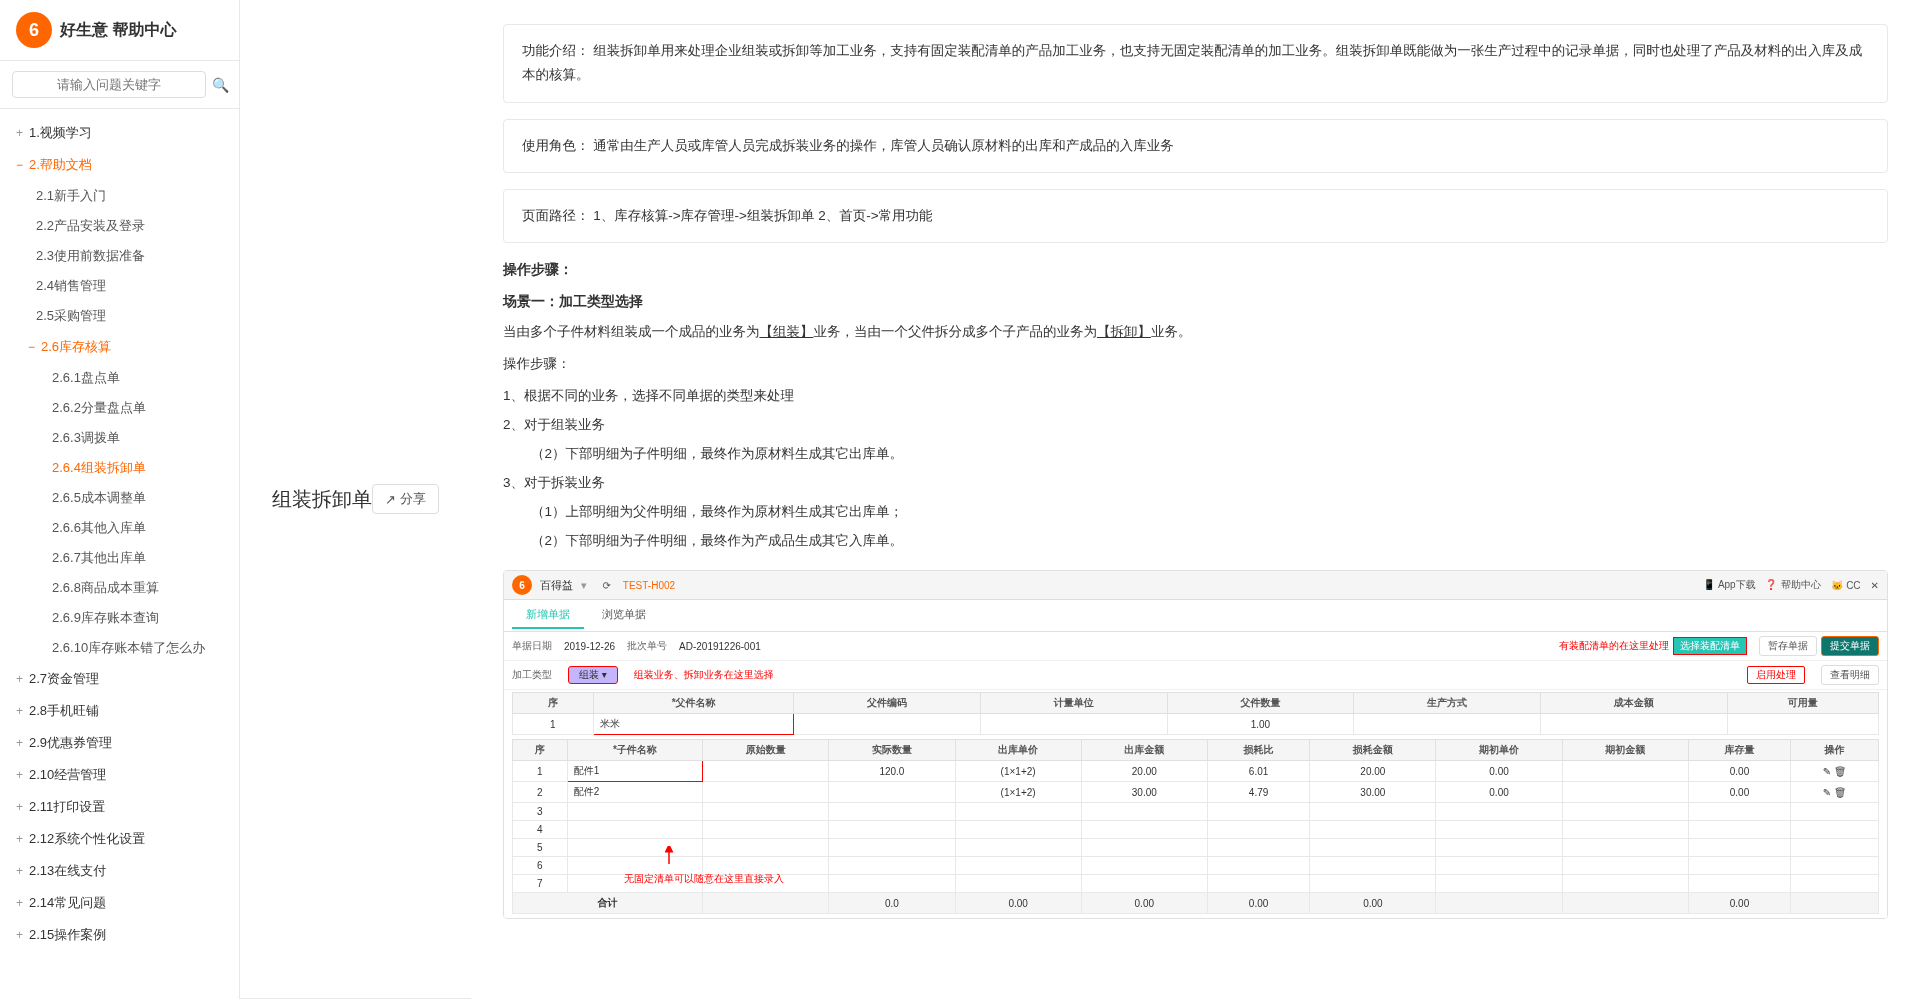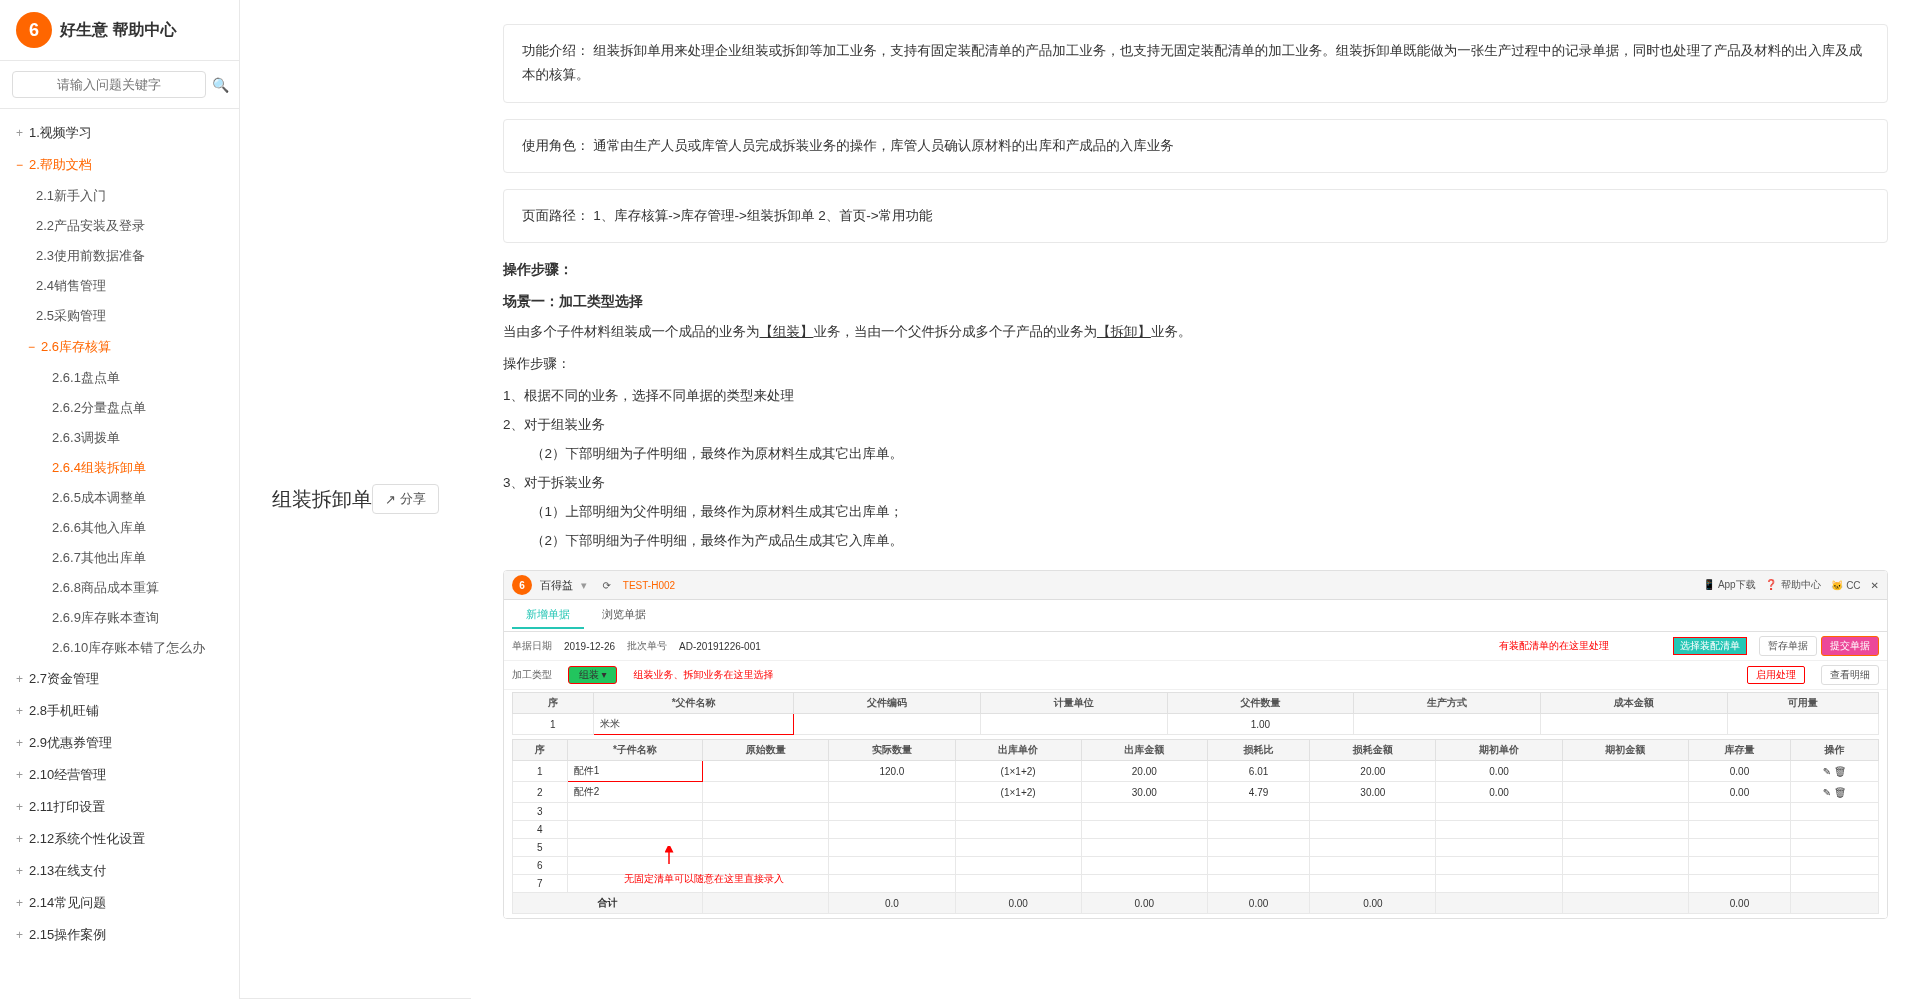--- a/index.html
+++ b/index.html
@@ -216,21 +216,21 @@
     .sim-topbar .test-code { color: #555; }
     .sim-topbar-right { margin-left: auto; display: flex; align-items: center; gap: 10px; color: #555; font-size: 10px; }
     .sim-btn {
       padding: 3px 10px;
       border-radius: 3px;
       font-size: 11px;
       cursor: pointer;
       border: 1px solid transparent;
     }
     .sim-btn-default { background: #fff; border-color: #ddd; color: #555; }
-    .sim-btn-orange { background: #ec4899; color: #fff; border-color: #f60; }
+    .sim-btn-orange { background: #0f766e; color: #fff; border-color: #f60; }
     .sim-btn-sm { padding: 2px 8px; font-size: 10px; }
     .sim-tab {
       padding: 5px 14px;
       font-size: 11px;
       color: #555;
       border-bottom: 2px solid transparent;
       cursor: pointer;
     }
     .sim-tab.active { color: #25c6b5; border-bottom-color: #25c6b5; }
 
@@ -438,33 +438,33 @@
         </div>
 
         <div style="display:flex; align-items:center; background:#fff; padding: 4px 8px; gap:12px; font-size:10px; border-bottom:1px solid #f0f0f0; flex-wrap:wrap;">
           <span style="color:#666;">单据日期</span>
           <span style="color:#333;">2019-12-26</span>
           <span style="color:#666;">批次单号</span>
           <span style="color:#333;">AD-20191226-001</span>
           <span style="flex:1;"></span>
 
           <div style="position:relative; display:flex; align-items:center; gap:4px;">
-            <span style="color:#f00; font-size:10px; margin-right: 60px;">有装配清单的在这里处理</span>
+            <span style="color:#f00; font-size:10px; ">有装配清单的在这里处理</span>
             <div style="border:1.5px solid #f00; border-radius:0; padding:1px 6px; background:#25c6b5; color:#fff; font-size:10px;">选择装配清单</div>
           </div>
           <div style="display:flex; gap:4px;">
             <button class="sim-btn sim-btn-default sim-btn-sm">暂存单据</button>
             <button class="sim-btn sim-btn-orange sim-btn-sm">提交单据</button>
           </div>
         </div>
 
         <div style="display:flex; align-items:center; background:#fff; padding: 4px 8px; gap:16px; font-size:10px; border-bottom:1px solid #f0f0f0;">
           <span style="color:#666;">加工类型</span>
 
-          <div style="border:1.5px solid #f00; border-radius:3px; padding:1px 10px; font-size:10px; color:#333; background:#22c55e;font-family:Liberation Serif, serif;">
+          <div style="border:1.5px solid #f00; border-radius:3px; padding:1px 10px; font-size:10px; color:#333; background:#c4b5fd;">
             组装 ▾
           </div>
           <span style="color:#f00; font-size:10px;">组装业务、拆卸业务在这里选择</span>
           <span style="flex:1;"></span>
           <div style="position:relative;">
             <div style="border:1px solid #f00; border-radius:2px; padding:1px 8px; font-size:10px; color:#f00; display:inline-block;">启用处理</div>
           </div>
           <button class="sim-btn sim-btn-default sim-btn-sm">查看明细</button>
         </div>
 

